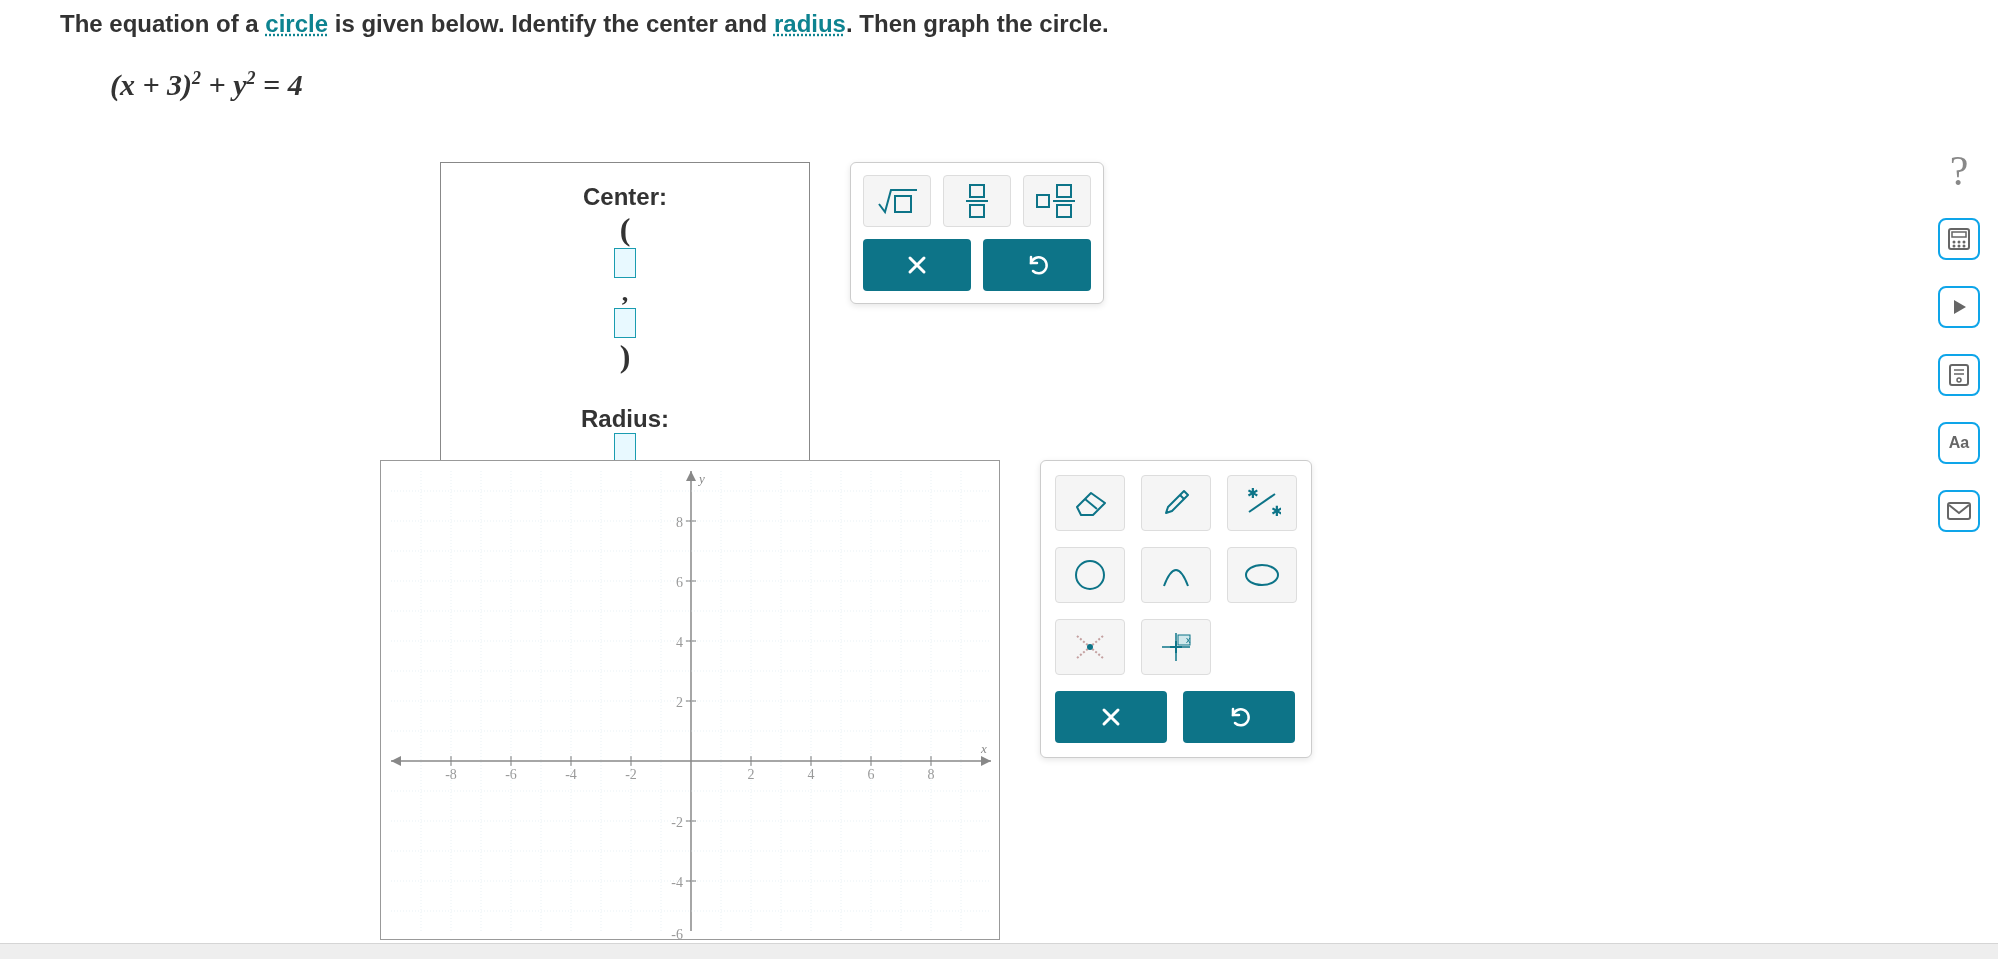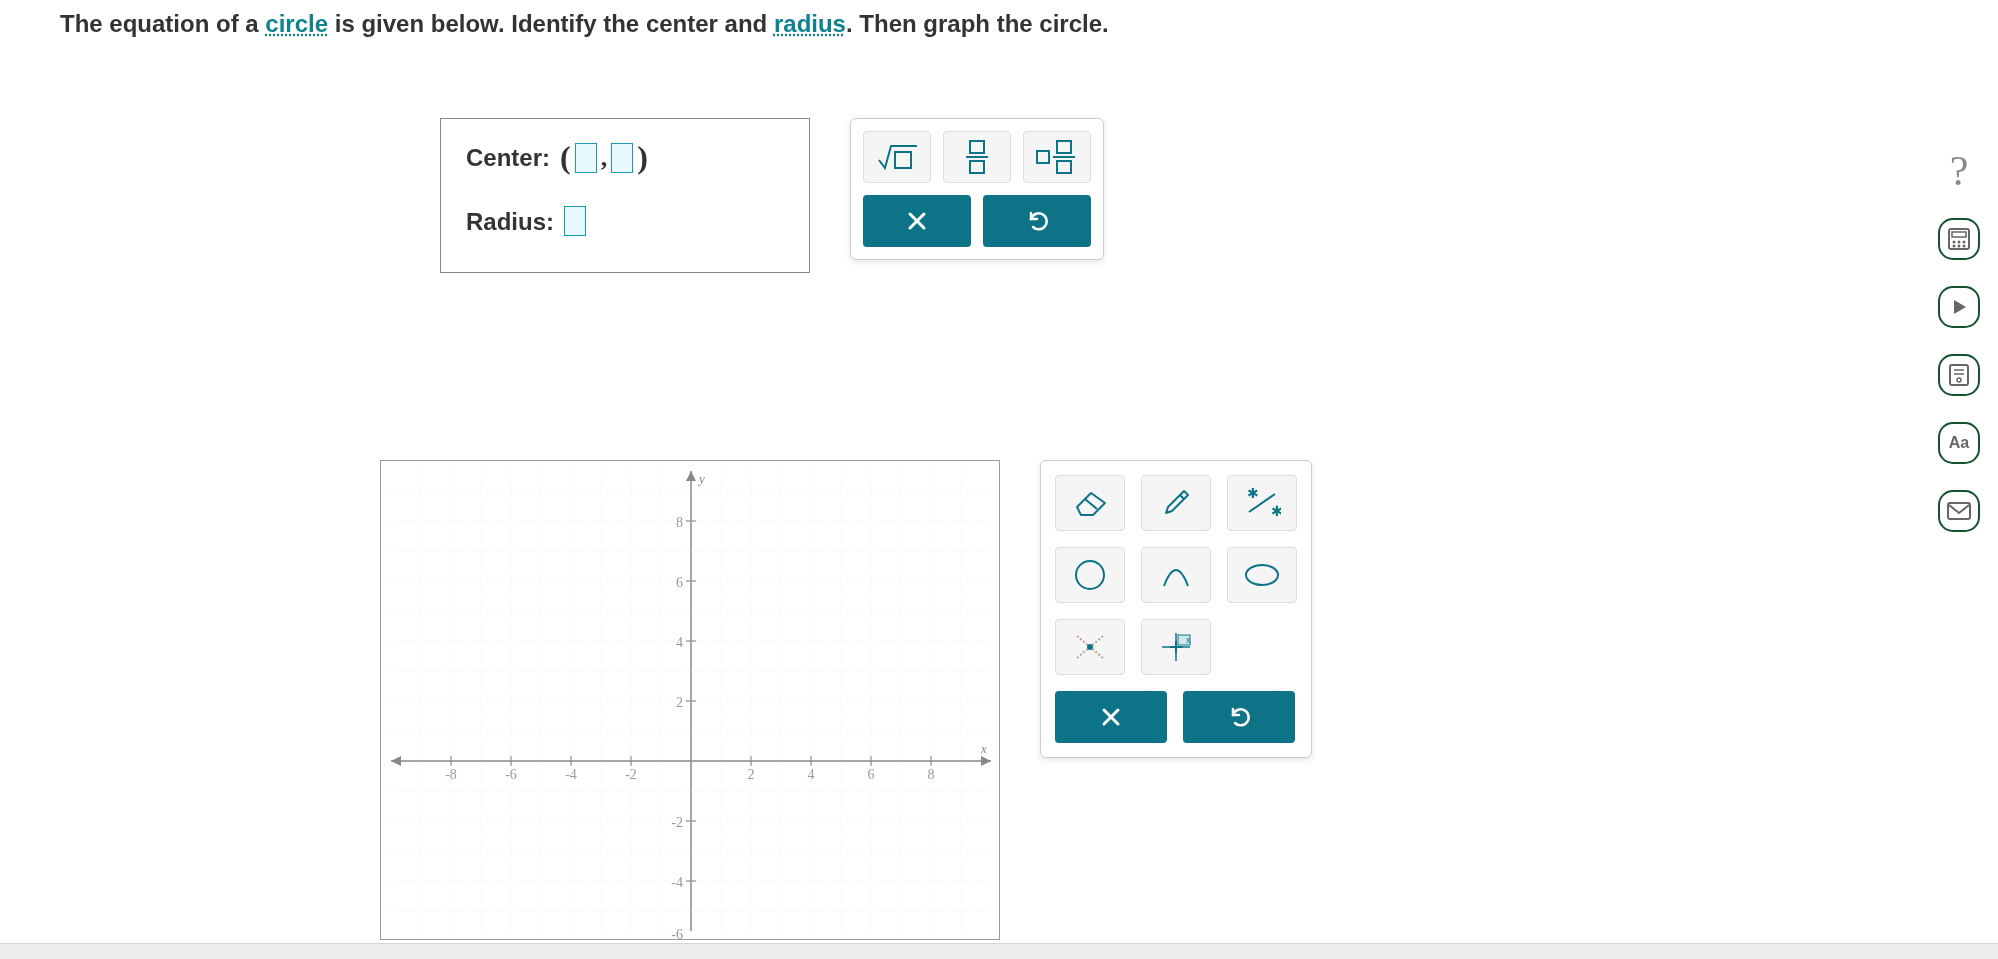--- a/index.html
+++ b/index.html
@@ -47,22 +47,23 @@
 .answer-box {
   border: 1px solid #888;
   padding: 20px 25px;
   width: 370px;
 }
 .answer-row {
   display: flex;
   align-items: center;
   font-size: 24px;
   margin-bottom: 30px;
-}
-.answer-row:last-child { margin-bottom: 16px; align-items: flex-end; }
+  flex-direction: column;
+}
+.answer-row:last-child { margin-bottom: 16px; }
 .answer-label { color: #333; }
 .input-box {
   display: inline-block;
   width: 22px;
   height: 30px;
   border: 1px solid #1a9cb0;
   background: #e8f9ff;
   margin: 0 2px;
   vertical-align: middle;
 }
@@ -146,22 +147,22 @@
   right: 18px;
   top: 150px;
   display: flex;
   flex-direction: column;
   gap: 26px;
   align-items: center;
 }
 .side-btn {
   width: 42px;
   height: 42px;
-  border: 2px solid #14532d;
-  border-radius: 15px;
+  border: 2px solid #0ea5e9;
+  border-radius: 8px;
   display: flex;
   align-items: center;
   justify-content: center;
   cursor: pointer;
   color: #555;
   background: #fff;
 }
 .side-btn.circle { border-radius: 50%; border: none; }
 .side-help {
   font-size: 42px;
@@ -180,20 +181,23 @@
 }
 </style>
 </head>
 <body>
 
 <div class="content">
   <div class="question-text">
     <span>The equation of a </span><a href="#">circle</a><span> is given below. Identify the center and </span><a href="#">radius</a><span>. Then graph the circle.</span>
   </div>
 
+  <div class="equation">
+    (<i>x</i> + 3)<sup>2</sup> + <i>y</i><sup>2</sup> = 4
+  </div>
 
   <div class="main-area">
     <div class="answer-box">
       <div class="answer-row">
         <span class="answer-label">Center:</span>
         <span style="width:8px"></span>
         <span class="paren">(</span>
         <span class="input-box"></span>
         <span class="comma">,</span>
         <span class="input-box"></span>

